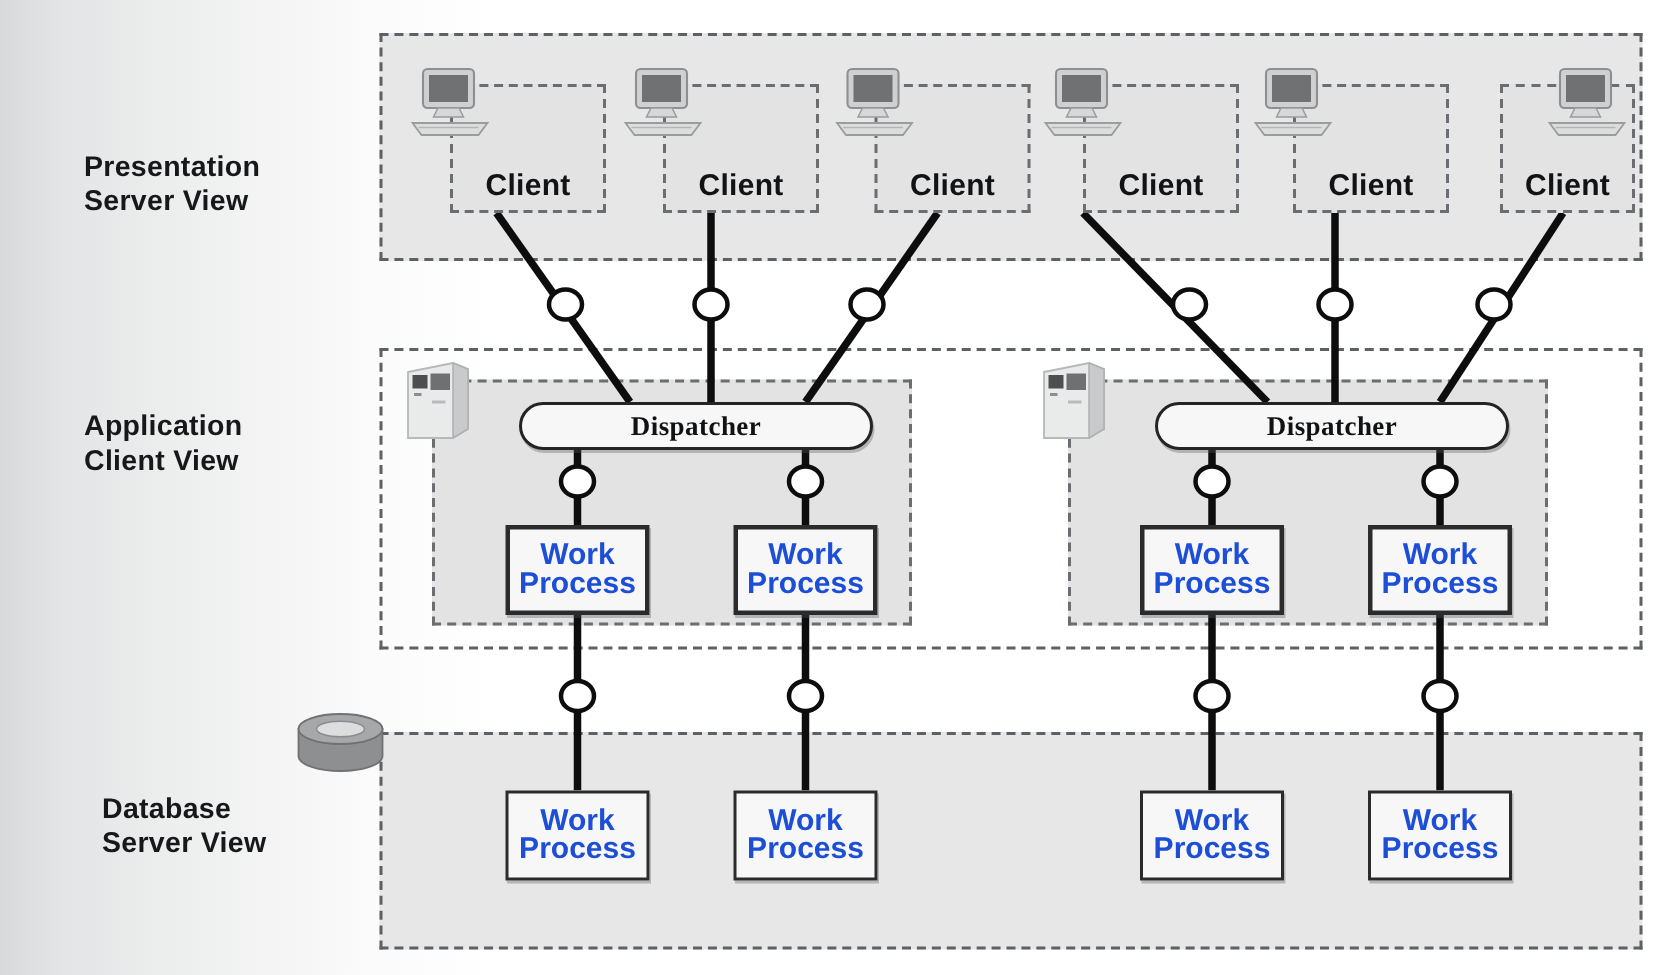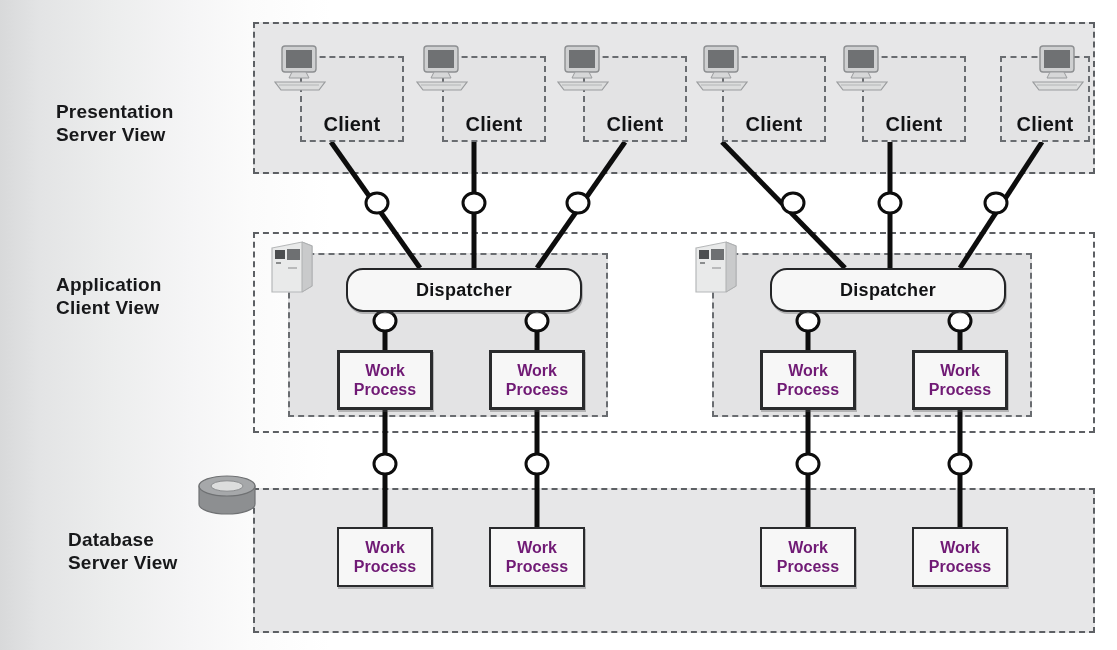--- a/index.html
+++ b/index.html
@@ -57,40 +57,41 @@
   }
   
   .pc-icon{position:absolute;width:58px;height:52px;}
   
   .srv-icon{position:absolute;width:44px;height:54px;}
   
   .db-icon{position:absolute;width:62px;height:46px;}
   
   .dispatcher{
     position:absolute;
-    height:44px;
+    height:32px;
     border:2px solid #232426;
     border-radius:17px;
     background:#f7f7f7;
     box-sizing:border-box;
     display:flex;align-items:center;justify-content:center;
     font-size:18px;font-weight:bold;color:#111214;
     letter-spacing:.3px;
     box-shadow:1px 2px 0 rgba(90,90,92,.35);
+    font-family:Liberation Serif, serif;
   }
   
   .wp{
     position:absolute;
     width:96px;height:60px;
     border:2px solid #2a2b2d;
     background:#f7f7f7;
     box-sizing:border-box;
     display:flex;align-items:center;justify-content:center;
     text-align:center;
-    font-size:16px;font-weight:bold;line-height:19px;color:#701a75;
+    font-size:20px;font-weight:bold;line-height:19px;color:#1d4ed8;
     white-space:pre-line;
     box-shadow:1px 2px 0 rgba(90,90,92,.35);
   }
   .wp.app{border-width:3px;}
   
   #links{position:absolute;left:0;top:0;width:1117px;height:650px;pointer-events:none;}
 </style>
 </head>
 <body>
 

